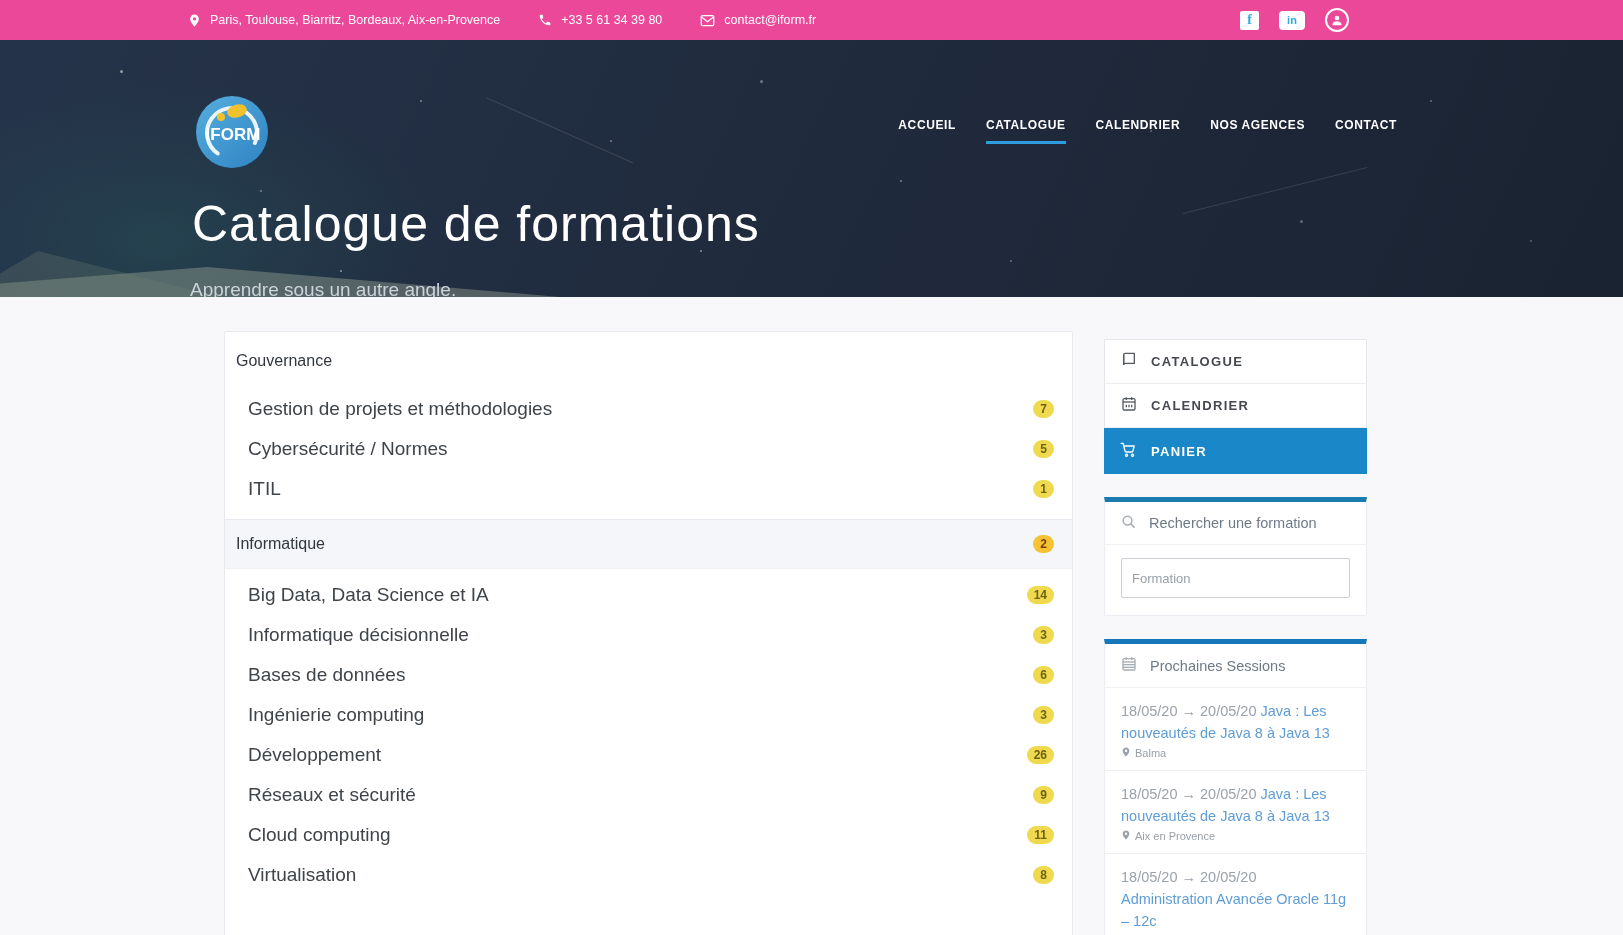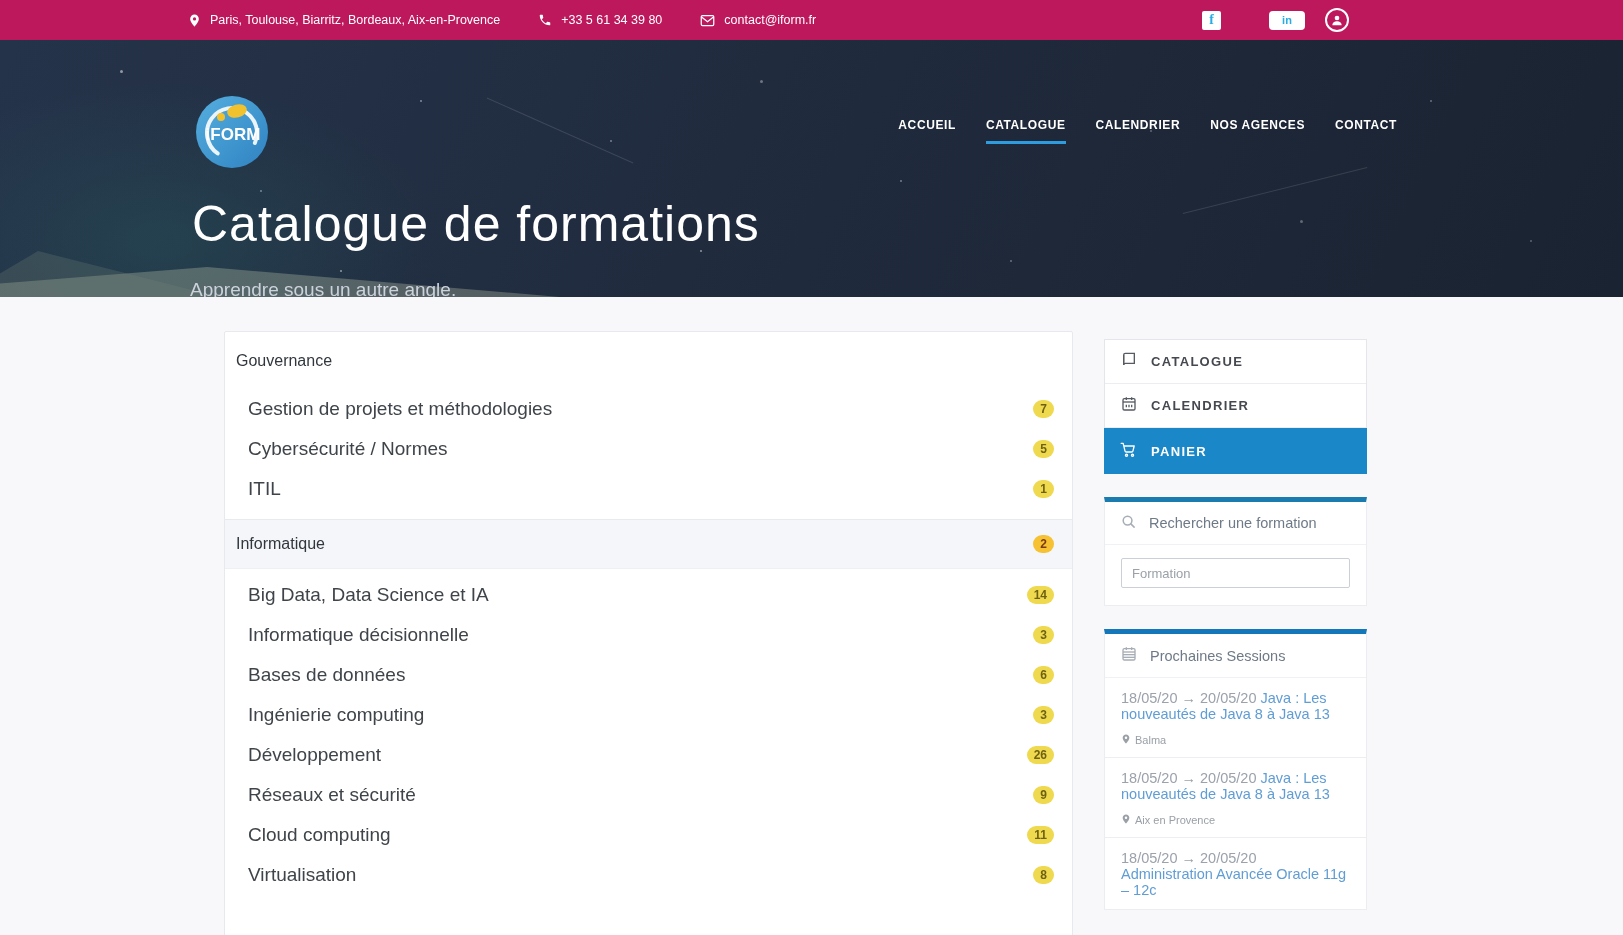--- a/index.html
+++ b/index.html
@@ -2,27 +2,27 @@
 <html lang="fr"><head>
 <meta charset="utf-8">
 <title>Catalogue de formations</title>
 <style>
   * { margin:0; padding:0; box-sizing:border-box; }
   html,body { width:1623px; height:935px; overflow:hidden; }
   body { font-family:"Liberation Sans", sans-serif; background:#f8f8fb; }
   .page { position:relative; width:1623px; height:935px; overflow:hidden; background:#f8f8fb; }
 
   
-  .topbar { height:40px; background:#be185d; display:flex; align-items:center; padding:0 274px 0 188px; color:#fff; font-size:12.5px; }
+  .topbar { height:40px; background:#ec4899; display:flex; align-items:center; padding:0 274px 0 188px; color:#fff; font-size:12.5px; }
   .tb-item { display:flex; align-items:center; gap:9px; margin-right:38px; white-space:nowrap; }
   .tb-item svg { display:block; }
   .tb-social { margin-left:auto; display:flex; align-items:center; gap:20px; }
   .soc { display:flex; align-items:center; justify-content:center; text-decoration:none; cursor:pointer; }
   .soc.fb { width:19px; height:19px; background:#fff; border-radius:2px; color:#29ace4; font-weight:700; font-size:14px; font-family:"Liberation Serif", serif; }
-  .soc.li { width:36px; height:19px; background:#fff; border-radius:4px; color:#29ace4; font-weight:700; font-size:11px;margin-left:28px; }
+  .soc.li { width:26px; height:19px; background:#fff; border-radius:4px; color:#29ace4; font-weight:700; font-size:11px; }
   .soc.acct { width:24px; height:24px; border-radius:50%; border:2px solid #fff; }
 
   
   .hero { position:relative; height:257px; background:linear-gradient(115deg,#25334a 0%, #202b3e 45%, #1a2331 100%); overflow:hidden; }
   .hero-teal { position:absolute; left:-120px; top:40px; width:560px; height:320px; background:radial-gradient(ellipse at center, rgba(38,92,92,.38) 0%, rgba(38,92,92,0) 70%); }
   .mountain { position:absolute; left:0; bottom:0; width:560px; height:30px;
               background:rgba(168,178,158,.38); clip-path:polygon(37% 0%, 100% 100%, 0% 100%, 0% 55%); }
   .mountain2 { position:absolute; left:-40px; bottom:0; width:260px; height:46px;
               background:rgba(120,135,120,.25); clip-path:polygon(30% 0%, 100% 100%, 0% 100%); }
   .dot { position:absolute; background:#fff; border-radius:50%; }
@@ -55,29 +55,29 @@
   .menu-row:last-child { border-bottom:none; }
   .menu-row svg { color:#565b61; }
   .menu-row.active { background:#1a87c8; color:#fff; margin:0 -1px -1px -1px; height:46px; }
   .menu-row.active svg { color:#fff; }
 
   .widget { background:#fff; border:1px solid #ecedf2; border-top:5px solid #1a7cae; margin-top:23px; }
   .widget.sessions { border-top-color:#1377b9; }
   .widget-head { display:flex; align-items:center; gap:13px; padding:12px 16px; color:#6e7a87; font-size:14.5px; border-bottom:1px solid #f0f1f4; }
   .widget-head svg { color:#a7adb5; flex:none; }
   .search-body { padding:13px 16px 17px; }
-  .search-input { width:100%; height:30px; border:1px solid #ccd0d6; border-radius:2px; padding:0 10px; font-size:13px; color:#701a75; font-family:"Liberation Sans", sans-serif; }
+  .search-input { width:100%; height:40px; border:1px solid #ccd0d6; border-radius:2px; padding:0 10px; font-size:13px; color:#701a75; font-family:"Liberation Sans", sans-serif; }
   .search-input::placeholder { color:#9aa1a8; }
 
   .session { padding:12px 16px 11px; border-bottom:1px solid #edeef2; }
   .session:last-child { border-bottom:none; }
-  .session-text { font-size:14.5px; line-height:16px; }
+  .session-text { font-size:14.5px; line-height:22px; }
   .session-dates { color:#9ba2ab; }
   .session-link { color:#5f9dd4; text-decoration:none; cursor:pointer; }
-  .session-loc { display:flex; align-items:center; gap:4px; margin-top:12px; color:#9aa0a7; font-size:11px; }
+  .session-loc { display:flex; align-items:center; gap:4px; margin-top:3px; color:#9aa0a7; font-size:11px; }
   .session-loc svg { color:#9aa0a7; }
 </style>
 </head>
 <body>
 
 <div class="page">
 
   <div class="topbar">
     <div class="tb-item">
       <span>

